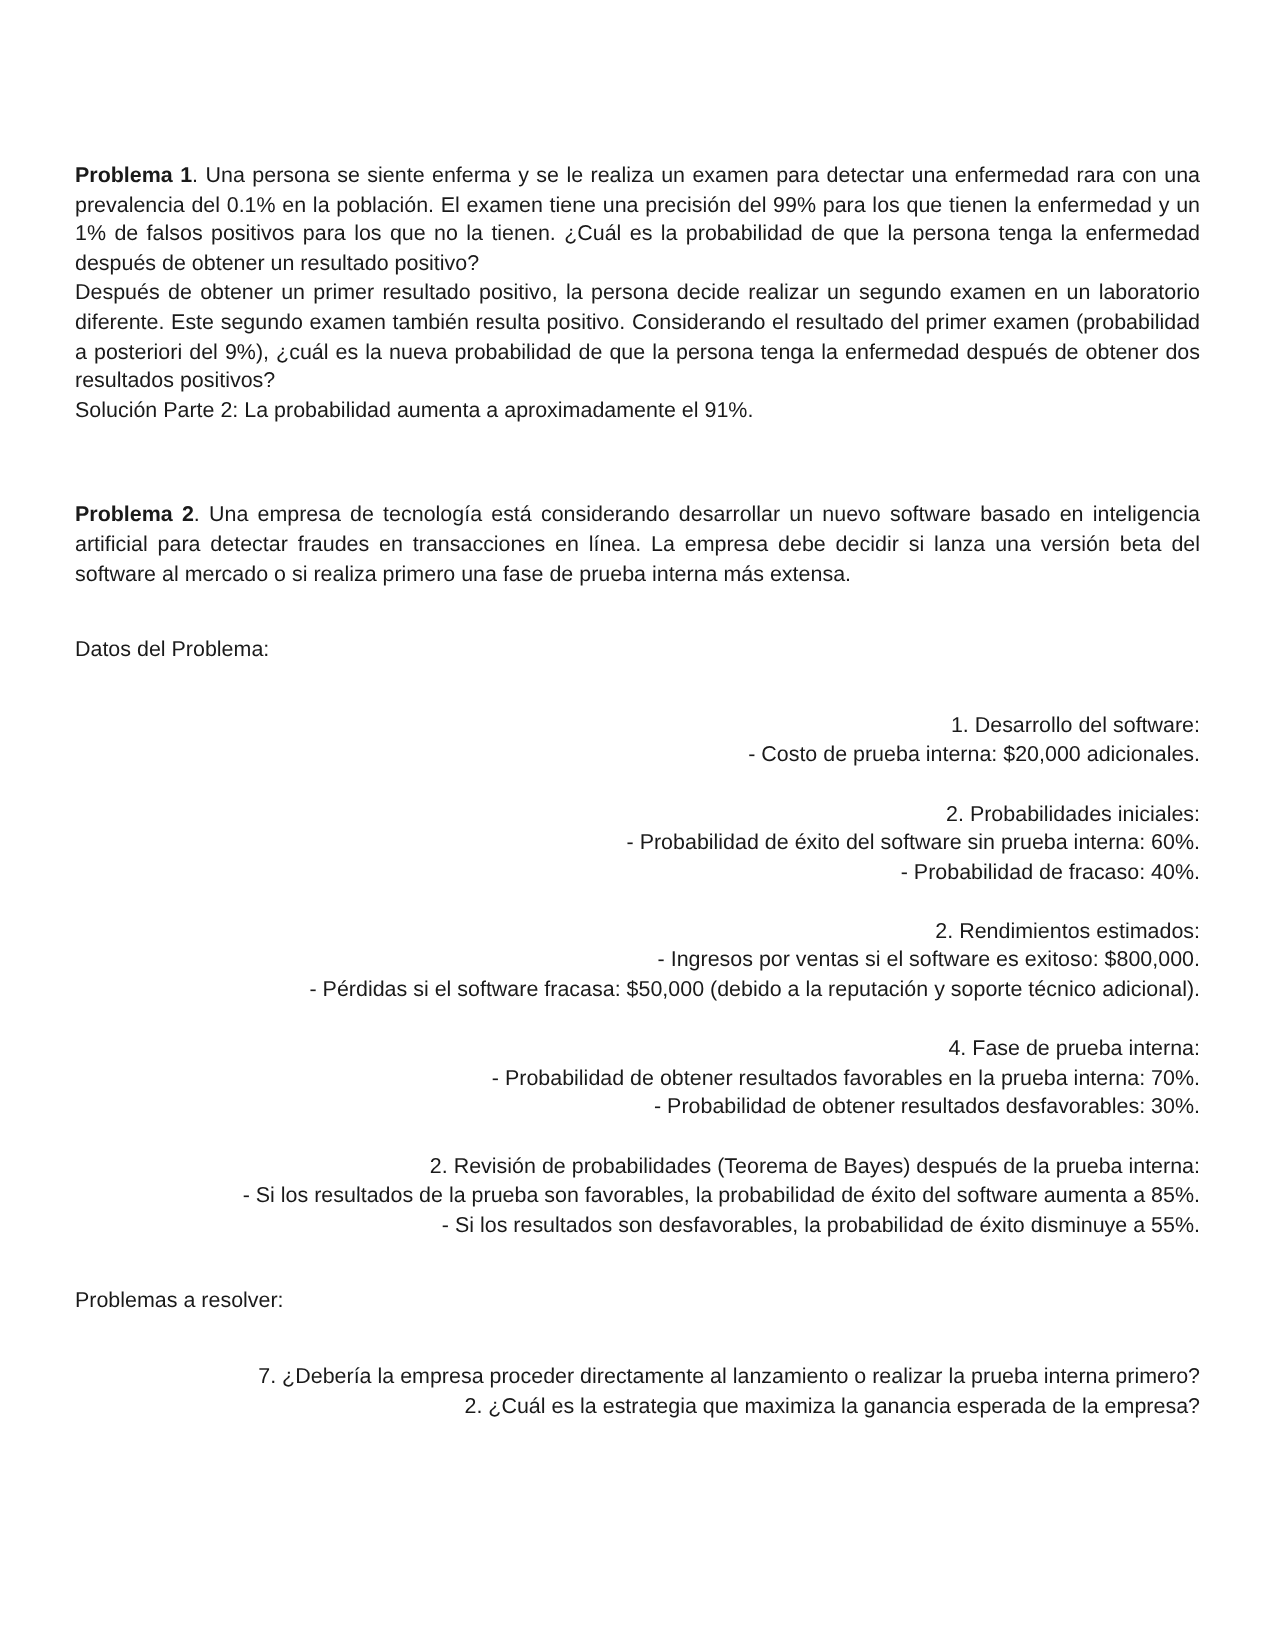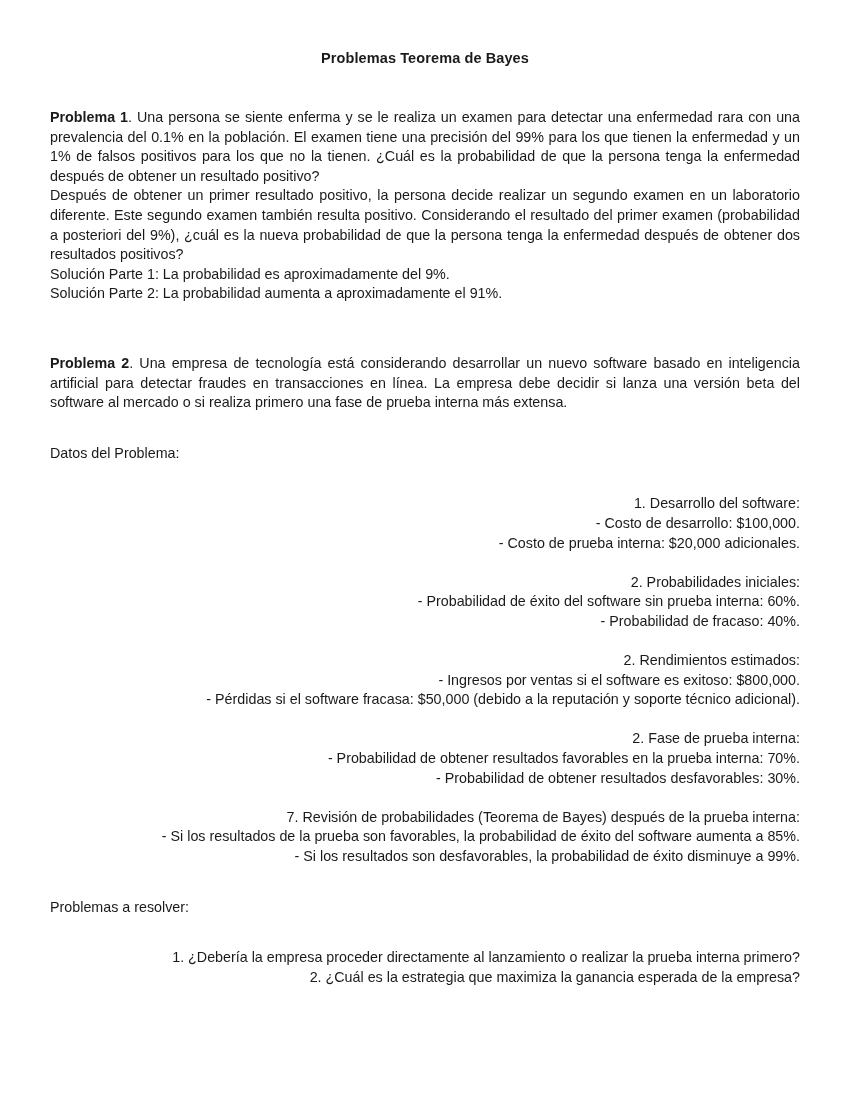--- a/index.html
+++ b/index.html
@@ -72,45 +72,42 @@
     text-align: justify;
     text-justify: inter-word;
     white-space: normal;
   }
 </style>
 </head>
 <body>
 
 <div class="page">
 
-  <h1 class="doc-title">Problemas Teorema de Bayes</h1>
 
   <div class="content">
 
     <div>
       <p class="para"><span class="bold">Problema 1</span><span>. </span><span>Una persona se siente enferma y se le realiza un examen para detectar una enfermedad rara con una prevalencia del 0.1% en la población. El examen tiene una precisión del 99% para los que tienen la enfermedad y un 1% de falsos positivos para los que no la tienen.  ¿Cuál es la probabilidad de que la persona tenga la enfermedad después de obtener un resultado positivo?</span></p>
       <p class="para">Después de obtener un primer resultado positivo, la persona decide realizar un segundo examen en un laboratorio diferente. Este segundo examen también resulta positivo.  Considerando el resultado del primer examen (probabilidad a posteriori del 9%), ¿cuál es la nueva probabilidad de que la persona tenga la enfermedad después de obtener dos resultados positivos?</p>
-      <p class="para left">Solución Parte 1: La probabilidad es aproximadamente del 9%.</p>
       <p class="para left">Solución Parte 2: La probabilidad aumenta a aproximadamente el 91%.</p>
     </div>
 
     <div class="gap-lg"></div>
 
     <div>
       <p class="para"><span class="bold">Problema 2</span><span>. </span><span>Una empresa de tecnología está considerando desarrollar un nuevo software basado en inteligencia artificial para detectar fraudes en transacciones en línea. La empresa debe decidir si lanza una versión beta del software al mercado o si realiza primero una fase de prueba interna más extensa.</span></p>
 
       <div class="gap-md"></div>
 
       <p class="para left">Datos del Problema:</p>
 
       <div class="gap-md"></div>
 
       <div>
         <p class="list-line indent-1">1. Desarrollo del software:</p>
-        <p class="list-line indent-2">- Costo de desarrollo: $100,000.</p>
         <p class="list-line indent-2">- Costo de prueba interna: $20,000 adicionales.</p>
       </div>
 
       <div class="gap-sm"></div>
 
       <div>
         <p class="list-line indent-1">2. Probabilidades iniciales:</p>
         <p class="list-line indent-2">- Probabilidad de éxito del software sin prueba interna: 60%.</p>
         <p class="list-line indent-2">- Probabilidad de fracaso: 40%.</p>
       </div>
@@ -119,37 +116,37 @@
 
       <div>
         <p class="list-line indent-1">2. Rendimientos estimados:</p>
         <p class="list-line indent-2">- Ingresos por ventas si el software es exitoso: $800,000.</p>
         <p class="list-line indent-2">- Pérdidas si el software fracasa: $50,000 (debido a la reputación y soporte técnico adicional).</p>
       </div>
 
       <div class="gap-sm"></div>
 
       <div>
-        <p class="list-line indent-1">2. Fase de prueba interna:</p>
+        <p class="list-line indent-1">4. Fase de prueba interna:</p>
         <p class="list-line indent-2">- Probabilidad de obtener resultados favorables en la prueba interna: 70%.</p>
         <p class="list-line indent-2">- Probabilidad de obtener resultados desfavorables: 30%.</p>
       </div>
 
       <div class="gap-sm"></div>
 
       <div>
-        <p class="list-line indent-1">7. Revisión de probabilidades (Teorema de Bayes) después de la prueba interna:</p>
+        <p class="list-line indent-1">2. Revisión de probabilidades (Teorema de Bayes) después de la prueba interna:</p>
         <p class="list-line indent-2">- Si los resultados de la prueba son favorables, la probabilidad de éxito del software aumenta a 85%.</p>
-        <p class="list-line indent-2">- Si los resultados son desfavorables, la probabilidad de éxito disminuye a 99%.</p>
+        <p class="list-line indent-2">- Si los resultados son desfavorables, la probabilidad de éxito disminuye a 55%.</p>
       </div>
 
       <div class="gap-md"></div>
 
       <p class="para left">Problemas a resolver:</p>
 
       <div class="gap-md"></div>
 
-      <p class="list-line">1. ¿Debería la empresa proceder directamente al lanzamiento o realizar la prueba interna primero?</p>
+      <p class="list-line">7. ¿Debería la empresa proceder directamente al lanzamiento o realizar la prueba interna primero?</p>
       <p class="list-line">2. ¿Cuál es la estrategia que maximiza la ganancia esperada de la empresa?</p>
     </div>
 
   </div>
 </div>
 
 </body></html>

